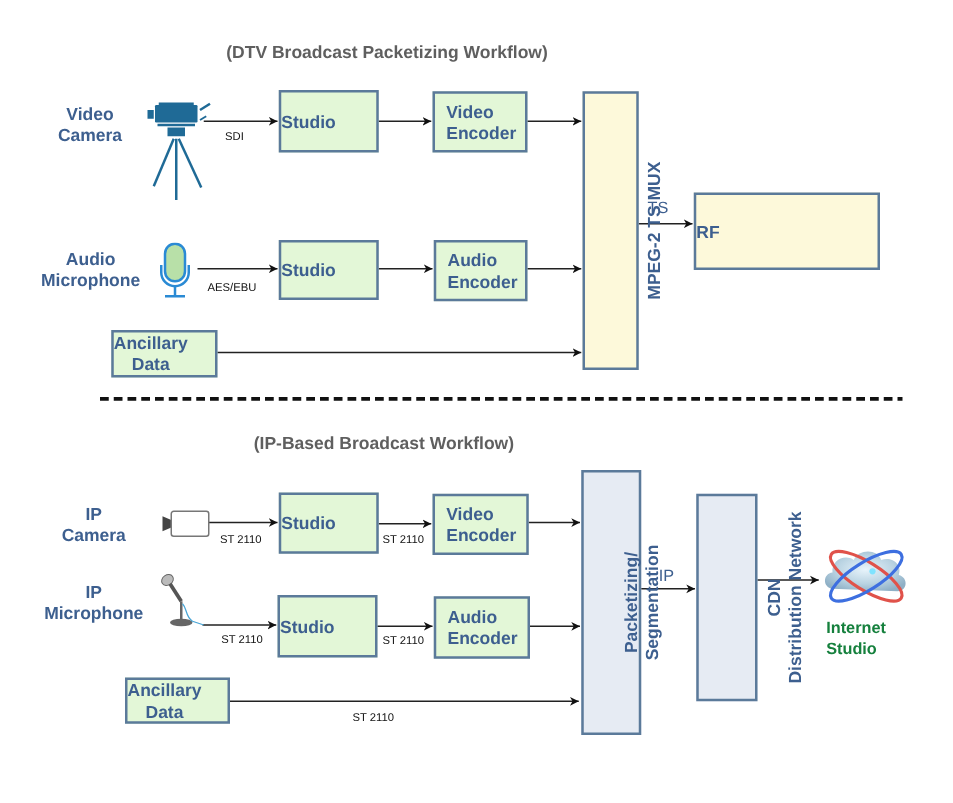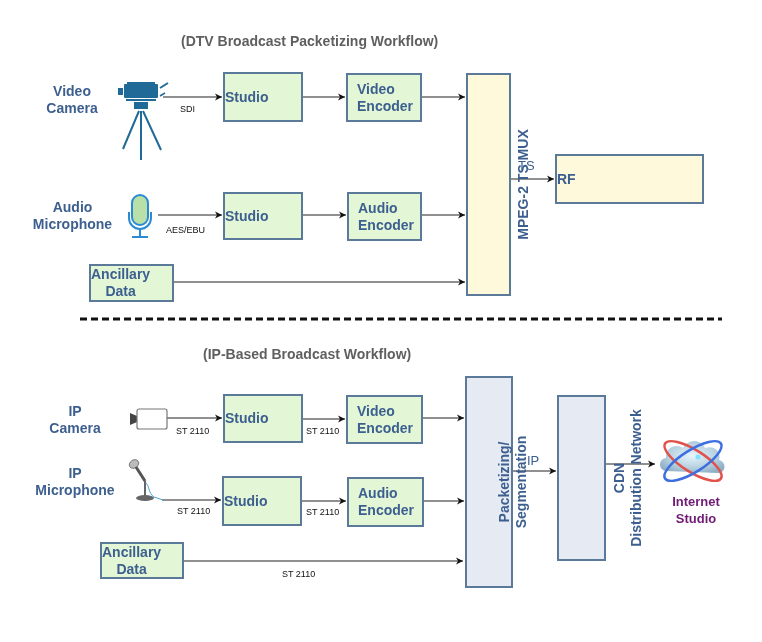--- a/index.html
+++ b/index.html
@@ -9,21 +9,21 @@
   .src-label { color:#3d5f8f; font-weight:bold; font-size:14px; text-align:center; line-height:17px; white-space:nowrap; }
   .box { position:absolute; box-sizing:border-box; border:2px solid #5b7a9a; display:flex; align-items:center; justify-content:flex-start; color:#3d5f8f; font-weight:bold; font-size:14px; line-height:17px; text-align:center; }
   .box.green { background:#e3f7d7; }
   .box.yellow { background:#fdf9da; }
   .box.blue { background:#e6ebf3; }
   .box.left { justify-content:flex-start; padding-left:9px; text-align:left; }
   .vtext { transform:rotate(-90deg); white-space:nowrap; text-align:center; }
   .sig { color:#111; font-weight:normal; font-size:9px; white-space:nowrap; }
   .conn-label { color:#3d5f8f; font-weight:normal; font-size:13px; white-space:nowrap; }
   svg.lines { position:absolute; left:0; top:0; }
-  .cloud-label { color:#701a75; font-weight:bold; font-size:13px; text-align:center; line-height:17px; white-space:nowrap; }
+  .cloud-label { color:#15803d; font-weight:bold; font-size:13px; line-height:17px; white-space:nowrap; }
 </style>
 </head>
 <body>
 
 <svg class="lines" width="762" height="642">
   <defs>
     <marker id="arr" markerWidth="8" markerHeight="8" refX="7" refY="4" orient="auto" markerUnits="userSpaceOnUse">
       <path d="M0,0.5 L7,4 L0,7.5 L2,4 Z" fill="#111"></path>
     </marker>
   </defs>
@@ -107,21 +107,21 @@
 <div class="box green" style="left:89px;top:264px;width:85px;height:38px;">
   <div>
     <div>Ancillary</div>
     <div>Data</div>
   </div>
 </div>
 <div class="box yellow" style="left:466px;top:73px;width:45px;height:223px;">
   <div class="vtext">MPEG-2 TS MUX</div>
 </div>
 <div class="abs conn-label" style="left:518px;top:158px;">TS</div>
-<div class="box yellow" style="left:555px;top:154px;width:149px;height:50px;">
+<div class="box yellow" style="left:555px;top:154px;width:149px;height:62px;">
   <div>
     <div>RF</div>
   </div>
 </div>
 
 <div class="abs section-title" style="left:203px;top:346px;">(IP-Based Broadcast Workflow)</div>
 
 <div class="abs src-label" style="left:45px;top:403px;width:60px;">
   <div>IP</div>
   <div>Camera</div>

